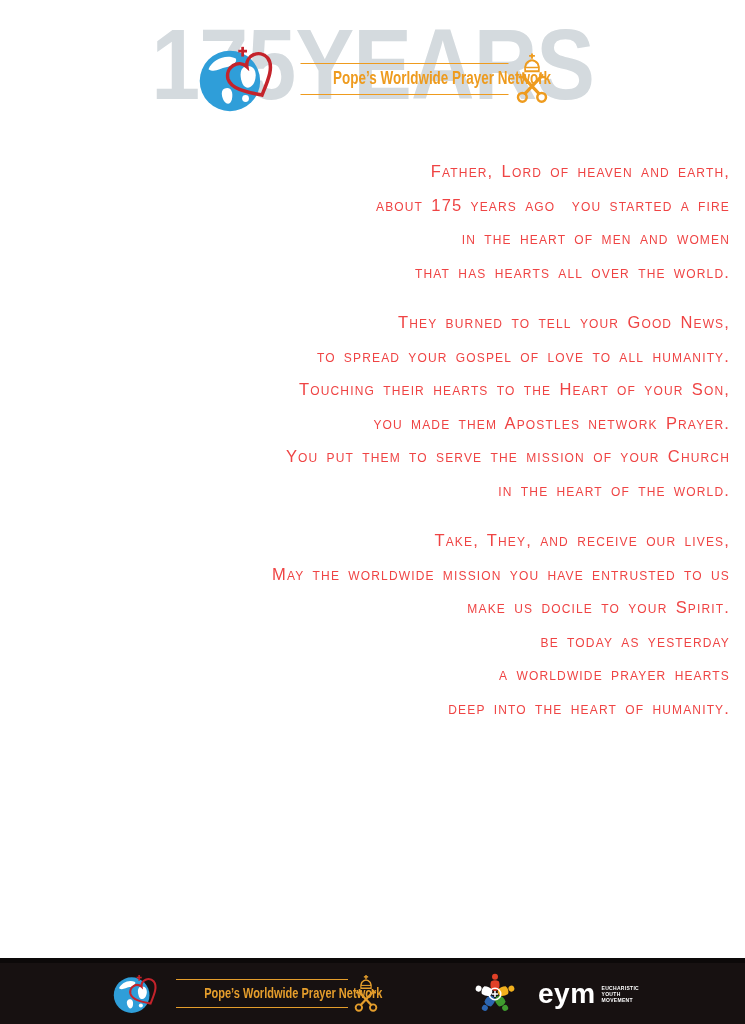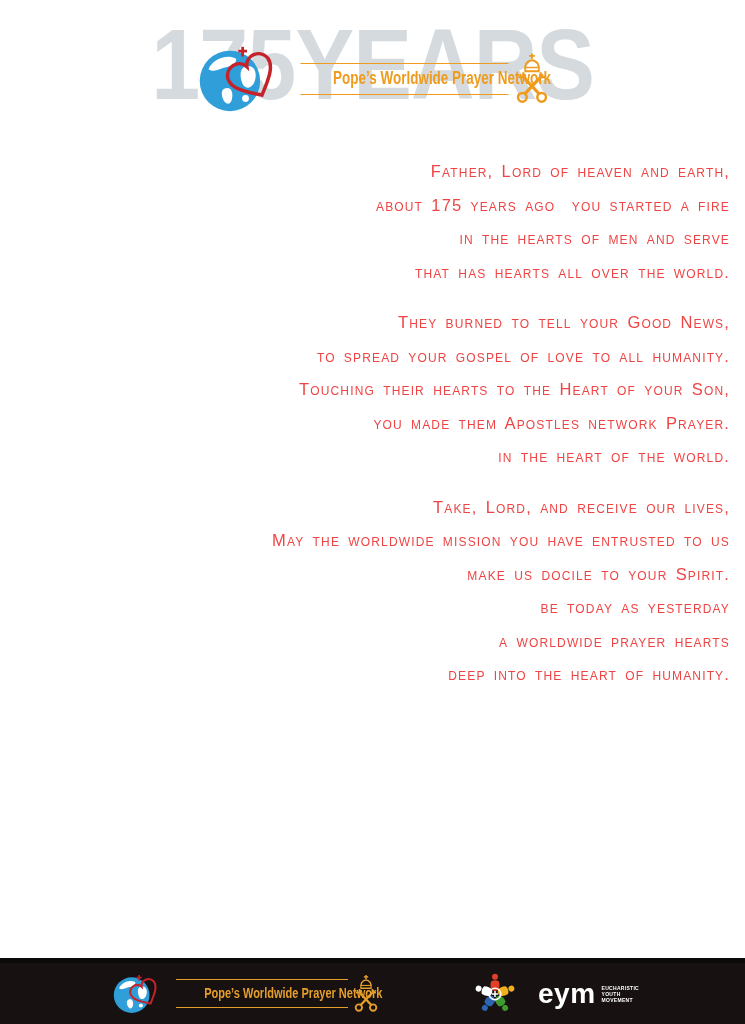--- a/index.html
+++ b/index.html
@@ -109,32 +109,33 @@
         <circle cx="28" cy="47" r="4.5" stroke-width="2.6"></circle>
         <circle cx="8" cy="47" r="4.5" stroke-width="2.6"></circle>
       </svg>
     </div>
   </div>
 
   <div class="prayer">
     <div class="stanza">
       <div class="line">Father, Lord of heaven and earth,</div>
       <div class="line">about 175 years ago  you started a fire</div>
-      <div class="line">in the hearts of men and serve</div>
+      <div class="line">in the heart of men and women</div>
       <div class="line">that has hearts all over the world.</div>
     </div>
     <div class="stanza">
       <div class="line">They burned to tell your Good News,</div>
       <div class="line">to spread your gospel of love to all humanity.</div>
       <div class="line">Touching their hearts to the Heart of your Son,</div>
       <div class="line">you made them Apostles network Prayer.</div>
+      <div class="line">You put them to serve the mission of your Church</div>
       <div class="line">in the heart of the world.</div>
     </div>
     <div class="stanza">
-      <div class="line">Take, Lord, and receive our lives,</div>
+      <div class="line">Take, They, and receive our lives,</div>
       <div class="line">May the worldwide mission you have entrusted to us</div>
       <div class="line">make us docile to your Spirit.</div>
       <div class="line">be today as yesterday</div>
       <div class="line">a worldwide prayer hearts</div>
       <div class="line">deep into the heart of humanity.</div>
     </div>
   </div>
 
   <div class="footer">
 

